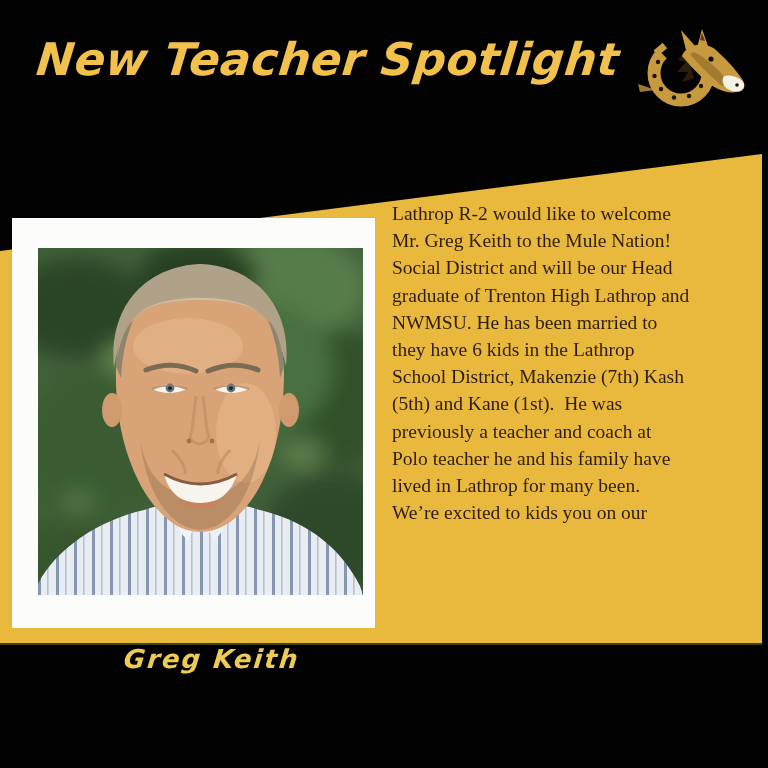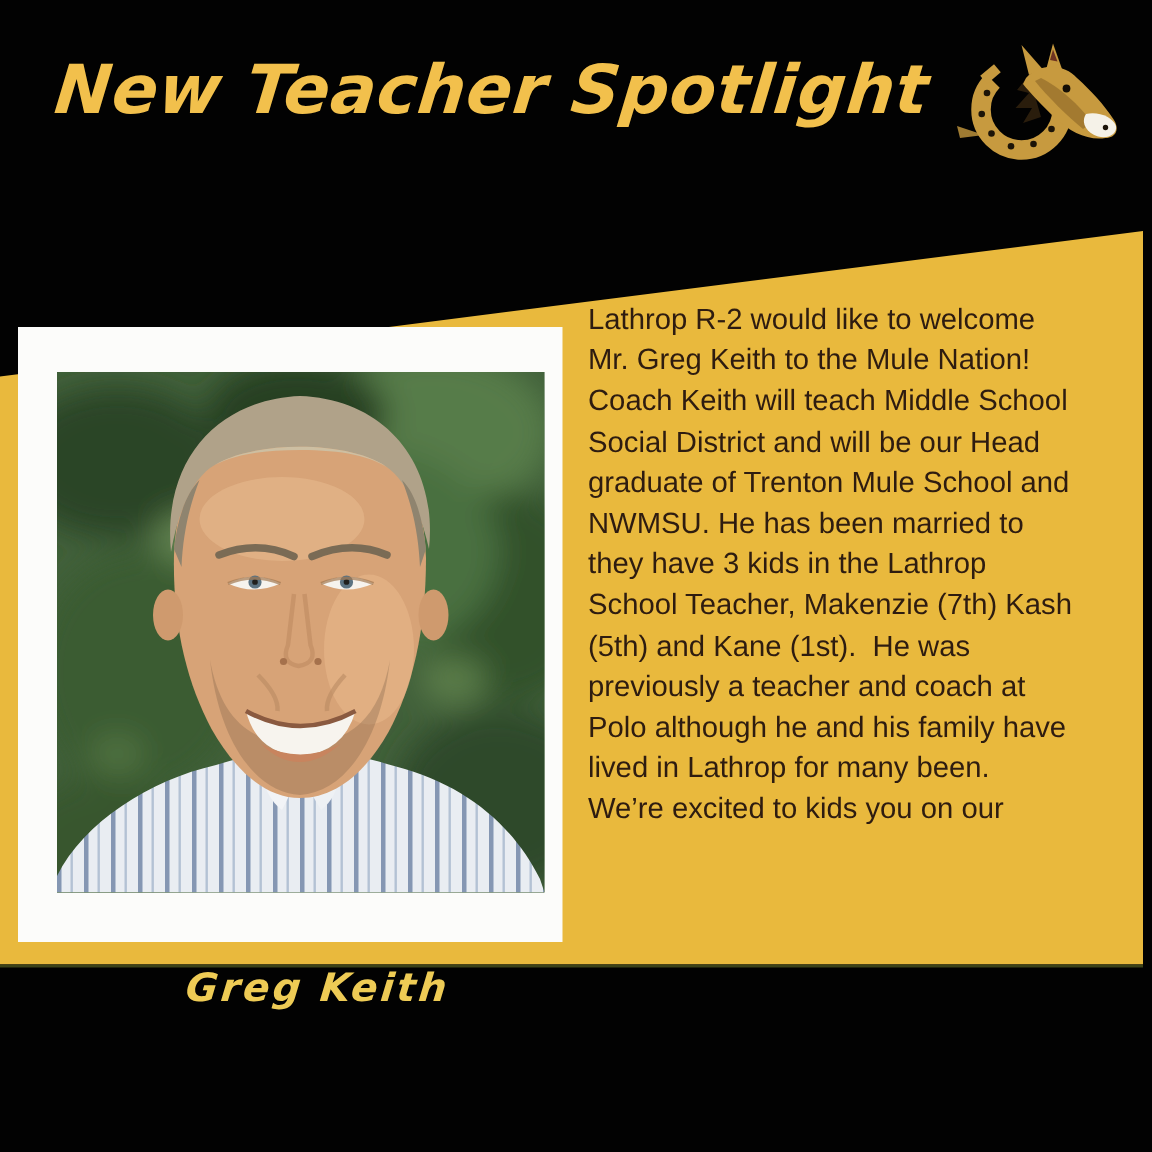--- a/index.html
+++ b/index.html
@@ -35,21 +35,21 @@
   }
   .photo{
     position:absolute;left:26px;top:30px;width:325px;height:347px;
     overflow:hidden;background:#41603a;
   }
   .photo svg{display:block;width:100%;height:100%;}
   
   .bio{
     position:absolute;left:392px;top:200px;width:372px;
     color:#2e1c10;font-size:19.5px;line-height:27.2px;
-    font-family:Liberation Sans, sans-serif;
+    font-family:Liberation Serif, serif;
   }
   .bio-line{white-space:pre;}
   
   .caption{
     position:absolute;left:124px;top:644px;
     font-family:"DejaVu Sans",sans-serif;
     font-size:26px;font-weight:bold;font-style:italic;
     letter-spacing:2px;color:#eecb55;
     transform:skewX(-6deg);white-space:nowrap;
   }
@@ -182,28 +182,27 @@
         <path d="M126,226 Q162,244 199,226 Q191,254 162,256 Q133,254 126,226 Z" fill="#f7f4ee"></path>
         <path d="M126,226 Q162,246 199,226" fill="none" stroke="#8a5a40" stroke-width="3"></path>
         <path d="M136,248 Q162,262 189,248 Q175,260 162,260 Q148,260 136,248 Z" fill="#c8845e"></path>
       </svg>
     </div>
   </div>
 
   <div class="bio">
     <div class="bio-line">Lathrop R-2 would like to welcome</div>
     <div class="bio-line">Mr. Greg Keith to the Mule Nation!</div>
-    <div class="bio-line">Coach Keith will teach Middle School</div>
     <div class="bio-line">Social District and will be our Head</div>
-    <div class="bio-line">graduate of Trenton Mule School and</div>
+    <div class="bio-line">graduate of Trenton High Lathrop and</div>
     <div class="bio-line">NWMSU. He has been married to</div>
-    <div class="bio-line">they have 3 kids in the Lathrop</div>
-    <div class="bio-line">School Teacher, Makenzie (7th) Kash</div>
+    <div class="bio-line">they have 6 kids in the Lathrop</div>
+    <div class="bio-line">School District, Makenzie (7th) Kash</div>
     <div class="bio-line">(5th) and Kane (1st).  He was</div>
     <div class="bio-line">previously a teacher and coach at</div>
-    <div class="bio-line">Polo although he and his family have</div>
+    <div class="bio-line">Polo teacher he and his family have</div>
     <div class="bio-line">lived in Lathrop for many been.</div>
     <div class="bio-line">We’re excited to kids you on our</div>
   </div>
 
   <div class="caption">Greg Keith</div>
 
 </div>
 
 </body></html>

